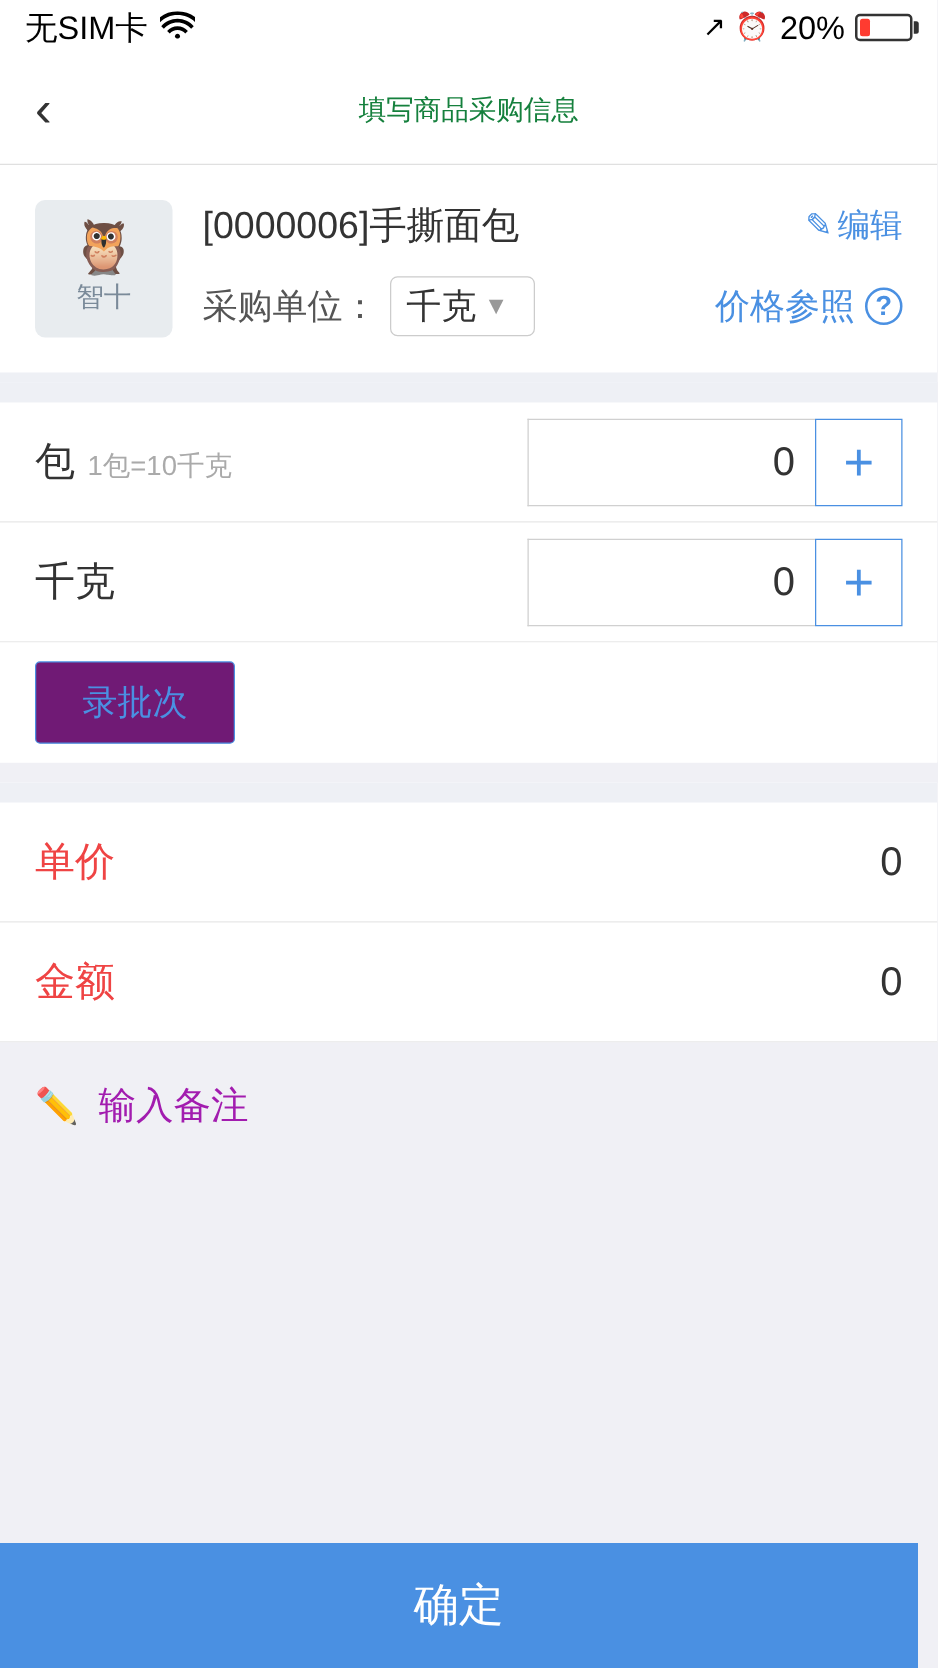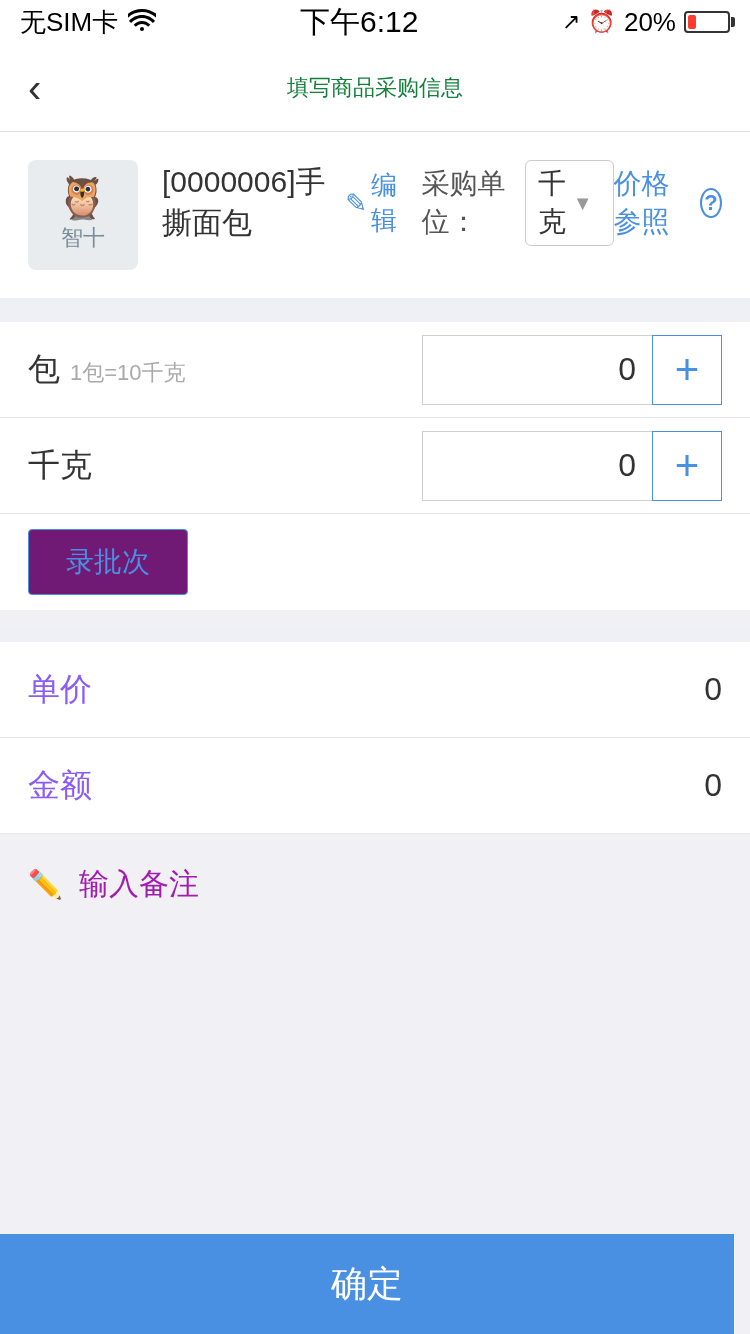--- a/index.html
+++ b/index.html
@@ -119,21 +119,21 @@
       line-height: 1;
     }
     .product-image-text {
       font-size: 22px;
       color: #7a8a99;
       margin-top: 4px;
     }
     .product-info {
       flex: 1;
       display: flex;
-      flex-direction: row;
+      flex-direction: column;
       gap: 20px;
     }
     .product-info-top {
       display: flex;
       align-items: center;
       justify-content: space-between;
     }
     .product-name {
       font-size: 30px;
       font-weight: 500;
@@ -291,21 +291,21 @@
     .price-row {
       display: flex;
       align-items: center;
       justify-content: space-between;
       padding: 0 28px;
       height: 96px;
       border-bottom: 1px solid #e8e8e8;
     }
     .price-row-label {
       font-size: 32px;
-      color: #8b5cf6;
+      color: #ef4444;
     }
     .price-row-value {
       font-size: 32px;
       color: #333;
     }
 
     
     .remark-section {
       background: #f0f0f5;
       padding: 28px;
@@ -356,21 +356,20 @@
     <span>无SIM卡</span>
     <span>
       <svg width="28" height="22" viewBox="0 0 28 22" fill="none">
         <path d="M14 18c1.1 0 2 .9 2 2s-.9 2-2 2-2-.9-2-2 .9-2 2-2z" fill="#000"></path>
         <path d="M14 12c3.3 0 6.2 1.4 8.3 3.7l-2.1 2.1C18.7 16.1 16.5 15 14 15s-4.7 1.1-6.2 2.8L5.7 15.7C7.8 13.4 10.7 12 14 12z" fill="#000"></path>
         <path d="M14 6C19.2 6 23.8 8.3 27 11.9l-2.1 2.1C22.4 11.1 18.4 9 14 9S5.6 11.1 3.1 14L1 11.9C4.2 8.3 8.8 6 14 6z" fill="#000"></path>
         <path d="M14 0C20.9 0 27 2.9 31.3 7.6l-2.1 2.1C25.3 5.5 19.9 3 14 3S2.7 5.5-.8 9.7L-3 7.6C1 2.9 7.1 0 14 0z" fill="#000"></path>
       </svg>
     </span>
   </div>
-  <div class="status-center">下午6:12</div>
   <div class="status-right">
     <span style="font-size:22px;">↗</span>
     <span style="font-size:22px;">⏰</span>
     <span>20%</span>
     <div class="battery">
       <div class="battery-fill"></div>
     </div>
   </div>
 </div>
 

